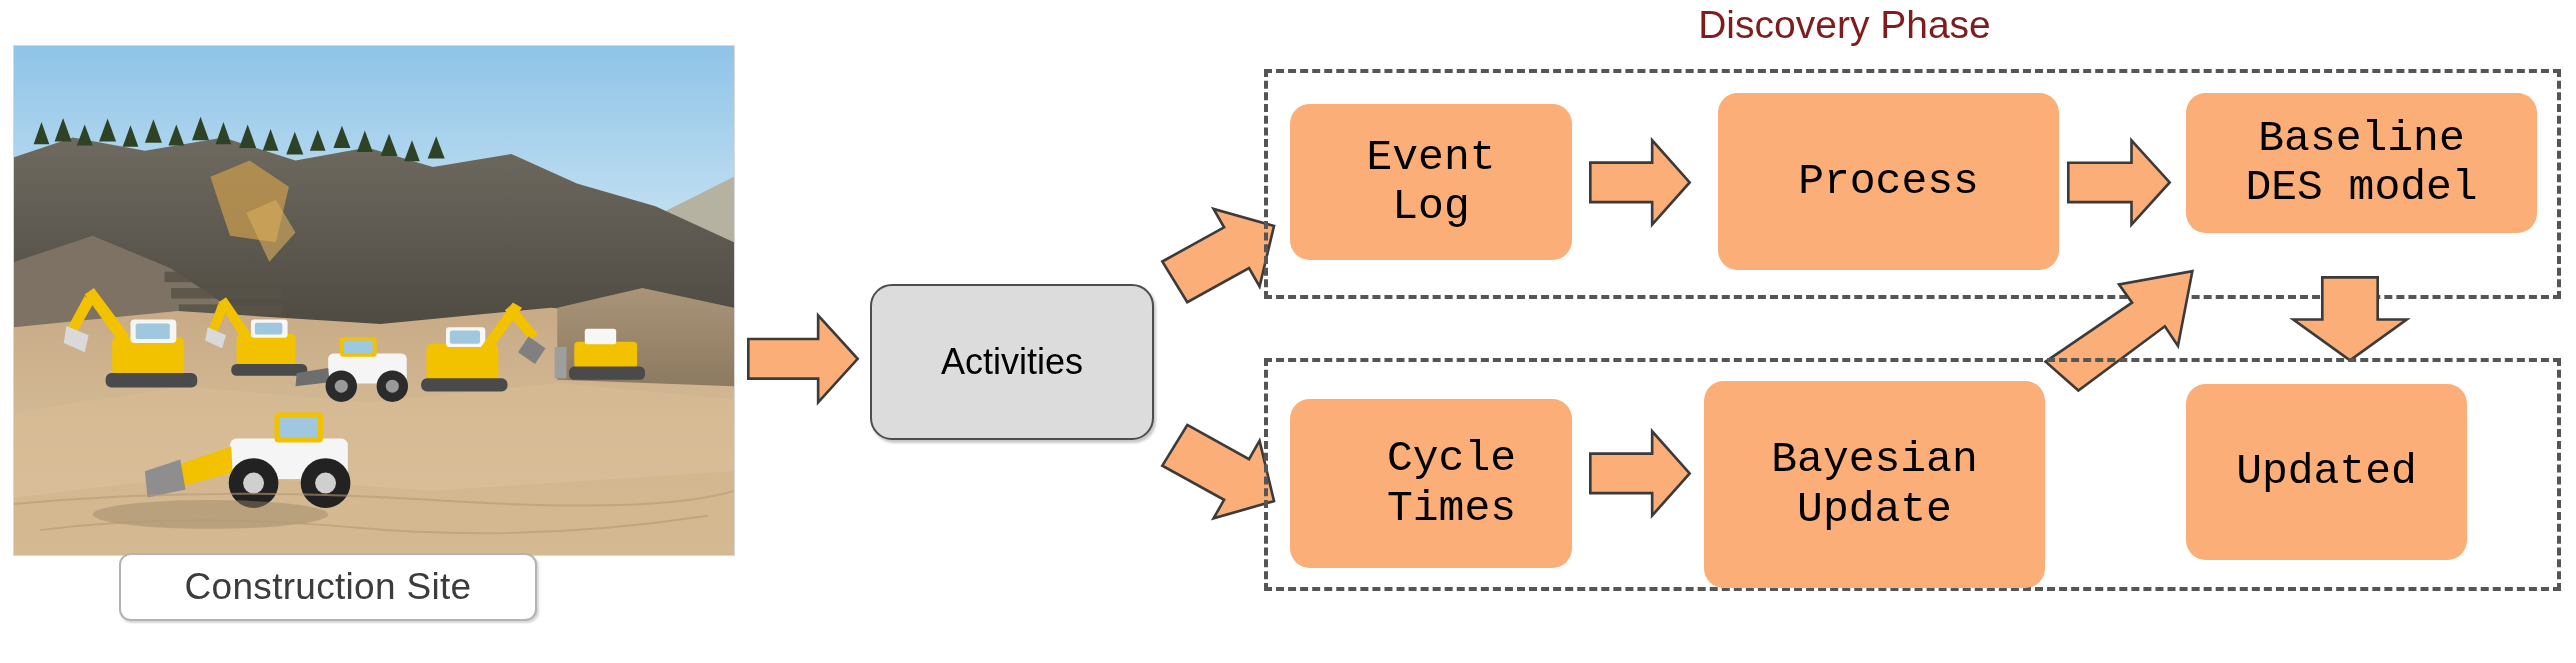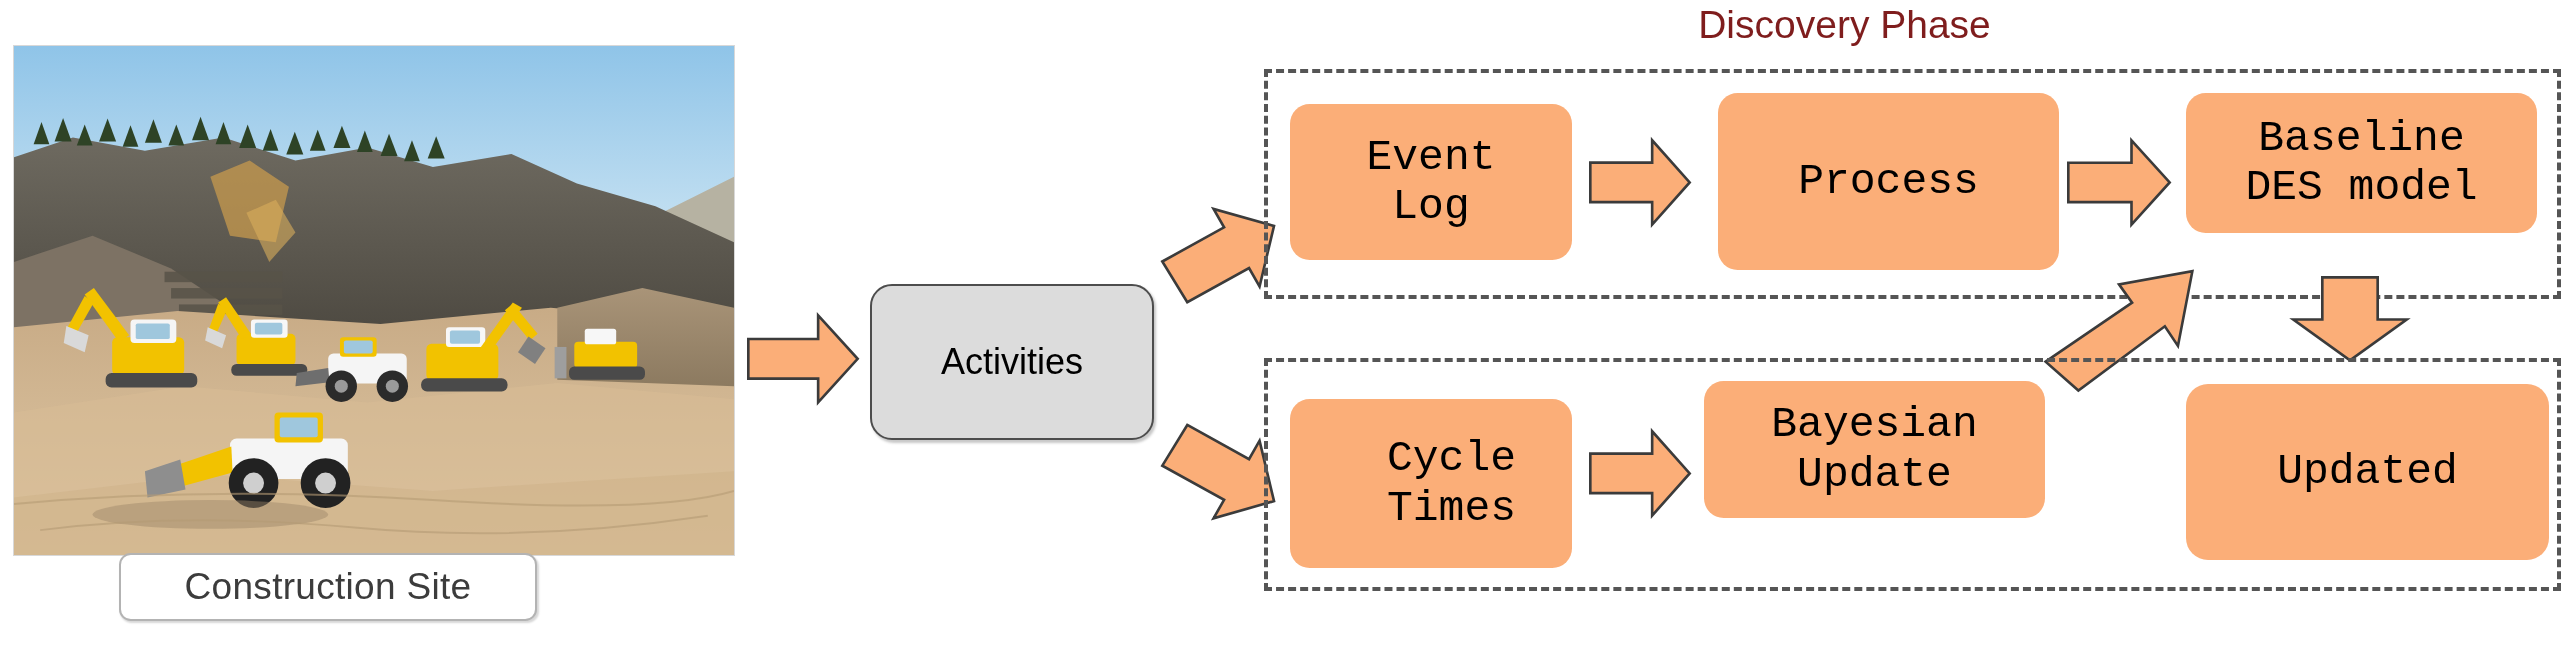--- a/index.html
+++ b/index.html
@@ -40,22 +40,22 @@
         display:flex;flex-direction:column;align-items:center;justify-content:center;
         box-sizing:border-box;line-height:1.14;}
   .step .l{font-size:43px;color:#000;white-space:nowrap;font-family:Liberation Mono, monospace;}
 
   
   #step-event-log     {left:1290px;top:104px;width:282px;height:156px;}
   #step-process-disc  {left:1704px;top:93px;width:341px;height:177px;margin-left:14px;}
   #step-baseline-des  {left:2186px;top:93px;width:351px;height:140px;}
   
   #step-cycle-times   {left:1290px;top:399px;width:282px;height:169px;padding-left:41px;}
-  #step-bayesian      {left:1704px;top:381px;width:341px;height:137px;}
-  #step-updated-est   {left:2186px;top:384px;width:363px;height:176px;border-radius:22px;}
+  #step-bayesian      {left:1704px;top:381px;width:341px;height:207px;}
+  #step-updated-est   {left:2186px;top:384px;width:281px;height:176px;}
 
   
   .arw{position:absolute;}
   .arw svg{display:block;overflow:visible;}
   .arw path{fill:#fbae78;stroke:#3b3b3b;stroke-width:4;stroke-linejoin:miter;}
 
   #arrow-site-to-activities{left:747px;top:314px;width:112px;height:89px;}
   #arrow-activities-to-eventlog{left:1161px;top:205px;width:115px;height:100px;}
   #arrow-activities-to-cycletimes{left:1161px;top:421px;width:115px;height:100px;}
   #arrow-eventlog-to-process{left:1589px;top:139px;width:102px;height:87px;}

